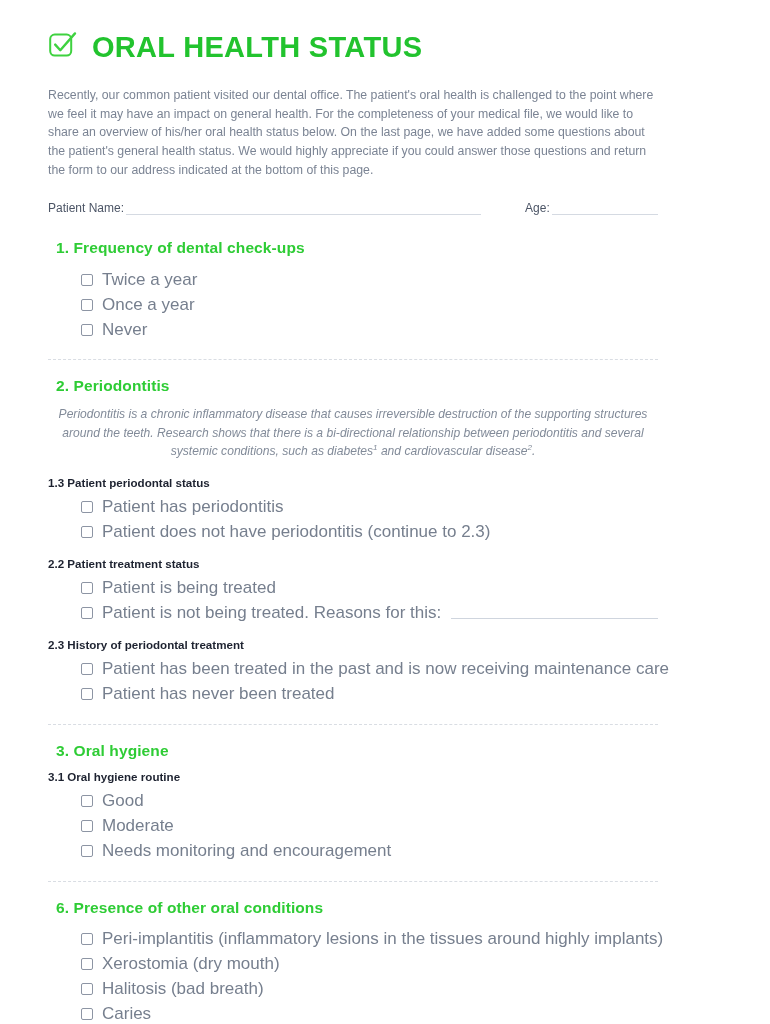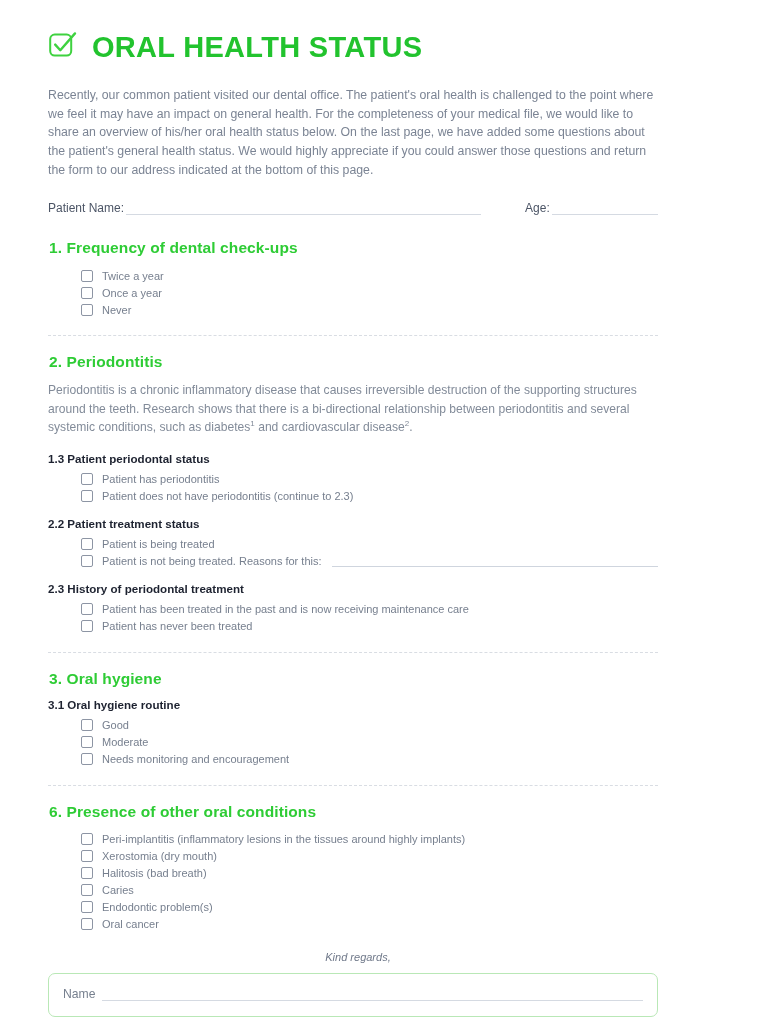--- a/index.html
+++ b/index.html
@@ -66,48 +66,50 @@
     margin-left: 2px;
   }
   .patient-row .name-rule { flex: 0 0 355px; margin-right: 44px; }
   .patient-row .age-rule  { flex: 1 1 auto; }
 
   
   h2.section {
     font-size: 15.5px;
     font-weight: bold;
     color: #2ecc35;
-    margin: 0 0 10px 1px;
+    margin: 0 0 10px 8px;
     letter-spacing: 0.1px;
   }
   h3.subsection {
     font-size: 11.6px;
     font-weight: bold;
     color: #1d2230;
     margin: 0 0 6px 0;
   }
   .para-italic {
     font-size: 12.1px;
+    font-style: italic;
     line-height: 1.5;
     color: #828b99;
     margin: 0 0 16px 0;
     max-width: 660px;
+    text-align: center;
   }
   sup { font-size: 8px; vertical-align: super; }
 
   
   ul.options {
     list-style: none;
     margin: 0 0 6px 0;
     padding: 0 0 0 33px;
   }
   ul.options li {
     display: flex;
     align-items: center;
-    font-size: 11px;
+    font-size: 17px;
     color: #767f8e;
     line-height: 1.33;
     padding: 1.2px 0;
   }
   .cbox {
     flex: 0 0 auto;
     width: 10px;
     height: 10px;
     border: 1.3px solid #8d95a4;
     border-radius: 2px;

